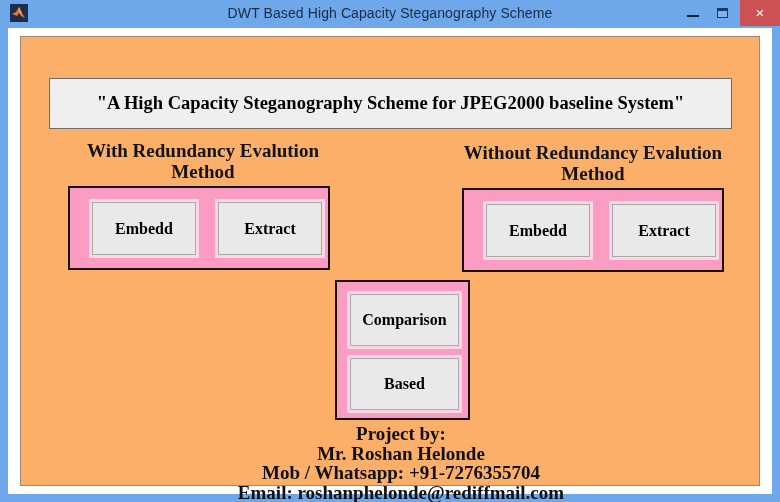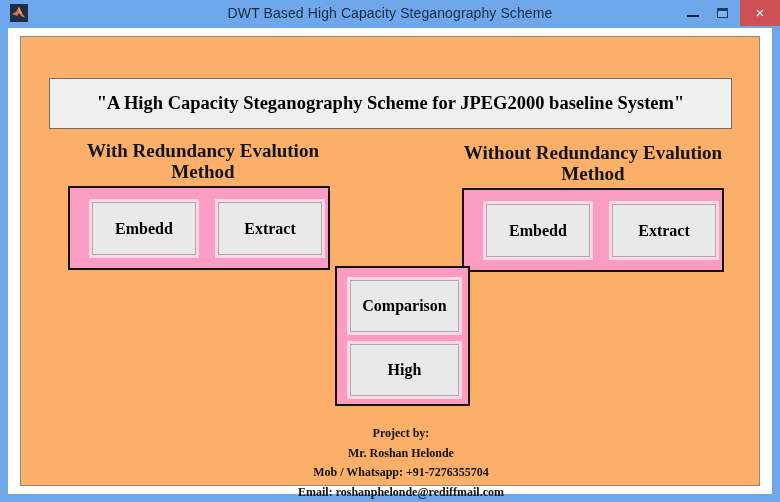--- a/index.html
+++ b/index.html
@@ -146,21 +146,21 @@
 
   
   .pink-panel {
     position: absolute;
     background: #fb9cc3;
     border: 2px solid #17120f;
     box-sizing: border-box;
   }
   #panel-left   { left: 47px;  top: 149px; width: 262px; height: 84px; }
   #panel-right  { left: 441px; top: 151px; width: 262px; height: 84px; }
-  #panel-center { left: 314px; top: 229px; width: 135px; height: 140px; }
+  #panel-center { left: 314px; top: 243px; width: 135px; height: 140px; }
 
   
   .ui-button {
     position: absolute;
     background: #e9e9e9;
     border: 1px solid #a9a9a9;
     box-sizing: border-box;
     box-shadow: 0 0 0 3px #ffd6e6;
     display: flex;
     align-items: center;
@@ -185,21 +185,21 @@
   #btn-exit       { left: 13px; top: 76px; width: 109px; height: 52px; }
 
   
   #footer {
     position: absolute;
     left: 170px; top: 387px;
     width: 420px;
     text-align: center;
     font-family: "Liberation Serif", serif;
     font-weight: bold;
-    font-size: 12px;
+    font-size: 19px;
     color: #101010;
     line-height: 19.5px;
   }
   .footer-line { display: block; white-space: nowrap; }
 </style>
 </head>
 <body>
 
 <div id="window">
 
@@ -258,21 +258,21 @@
         <div class="ui-button" id="btn-extract-right">
           <span class="ui-button-label">Extract</span>
         </div>
       </div>
 
       <div class="pink-panel" id="panel-center">
         <div class="ui-button" id="btn-comparison">
           <span class="ui-button-label">Comparison</span>
         </div>
         <div class="ui-button" id="btn-exit">
-          <span class="ui-button-label">High</span>
+          <span class="ui-button-label">Based</span>
         </div>
       </div>
 
       <div id="footer">
         <span class="footer-line">Project by:</span>
         <span class="footer-line">Mr. Roshan Helonde</span>
         <span class="footer-line">Mob / Whatsapp: +91-7276355704</span>
         <span class="footer-line">Email: roshanphelonde@rediffmail.com</span>
       </div>
 

